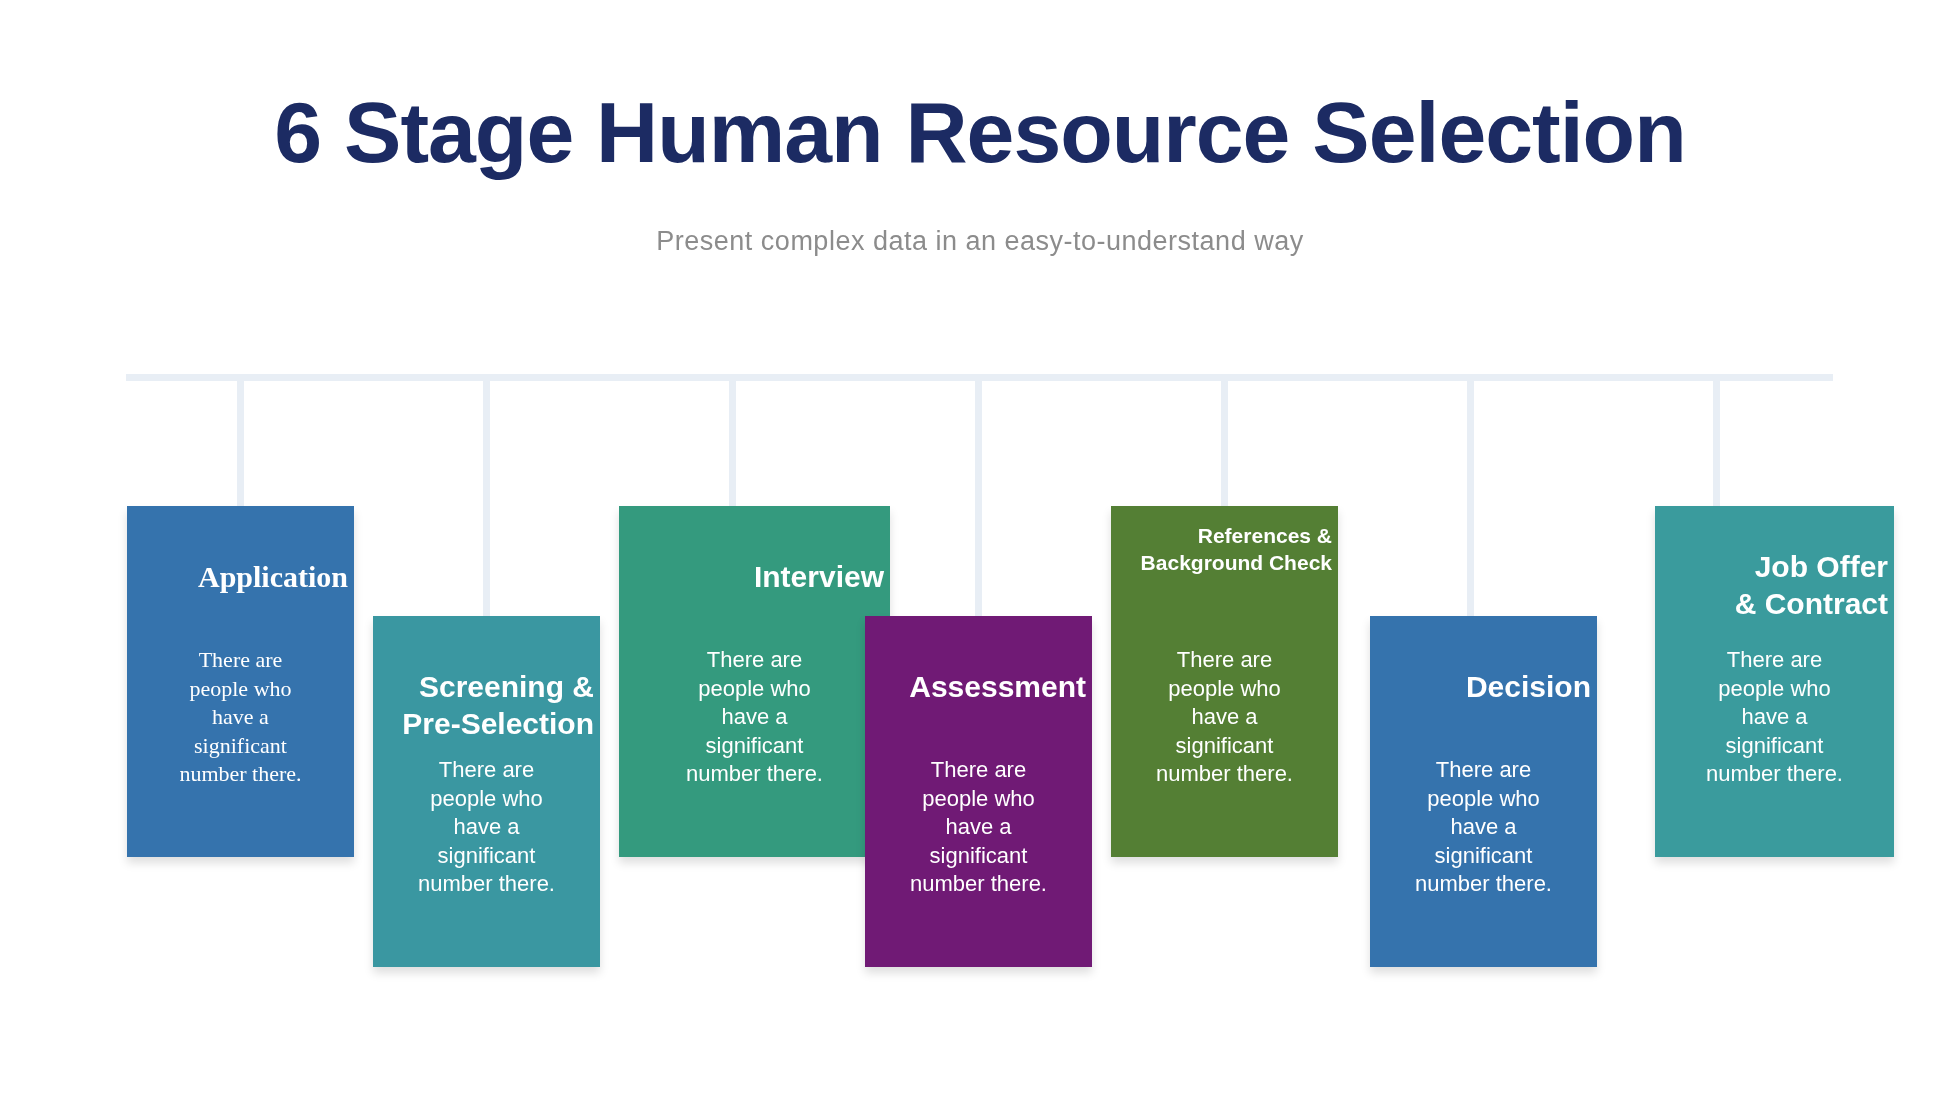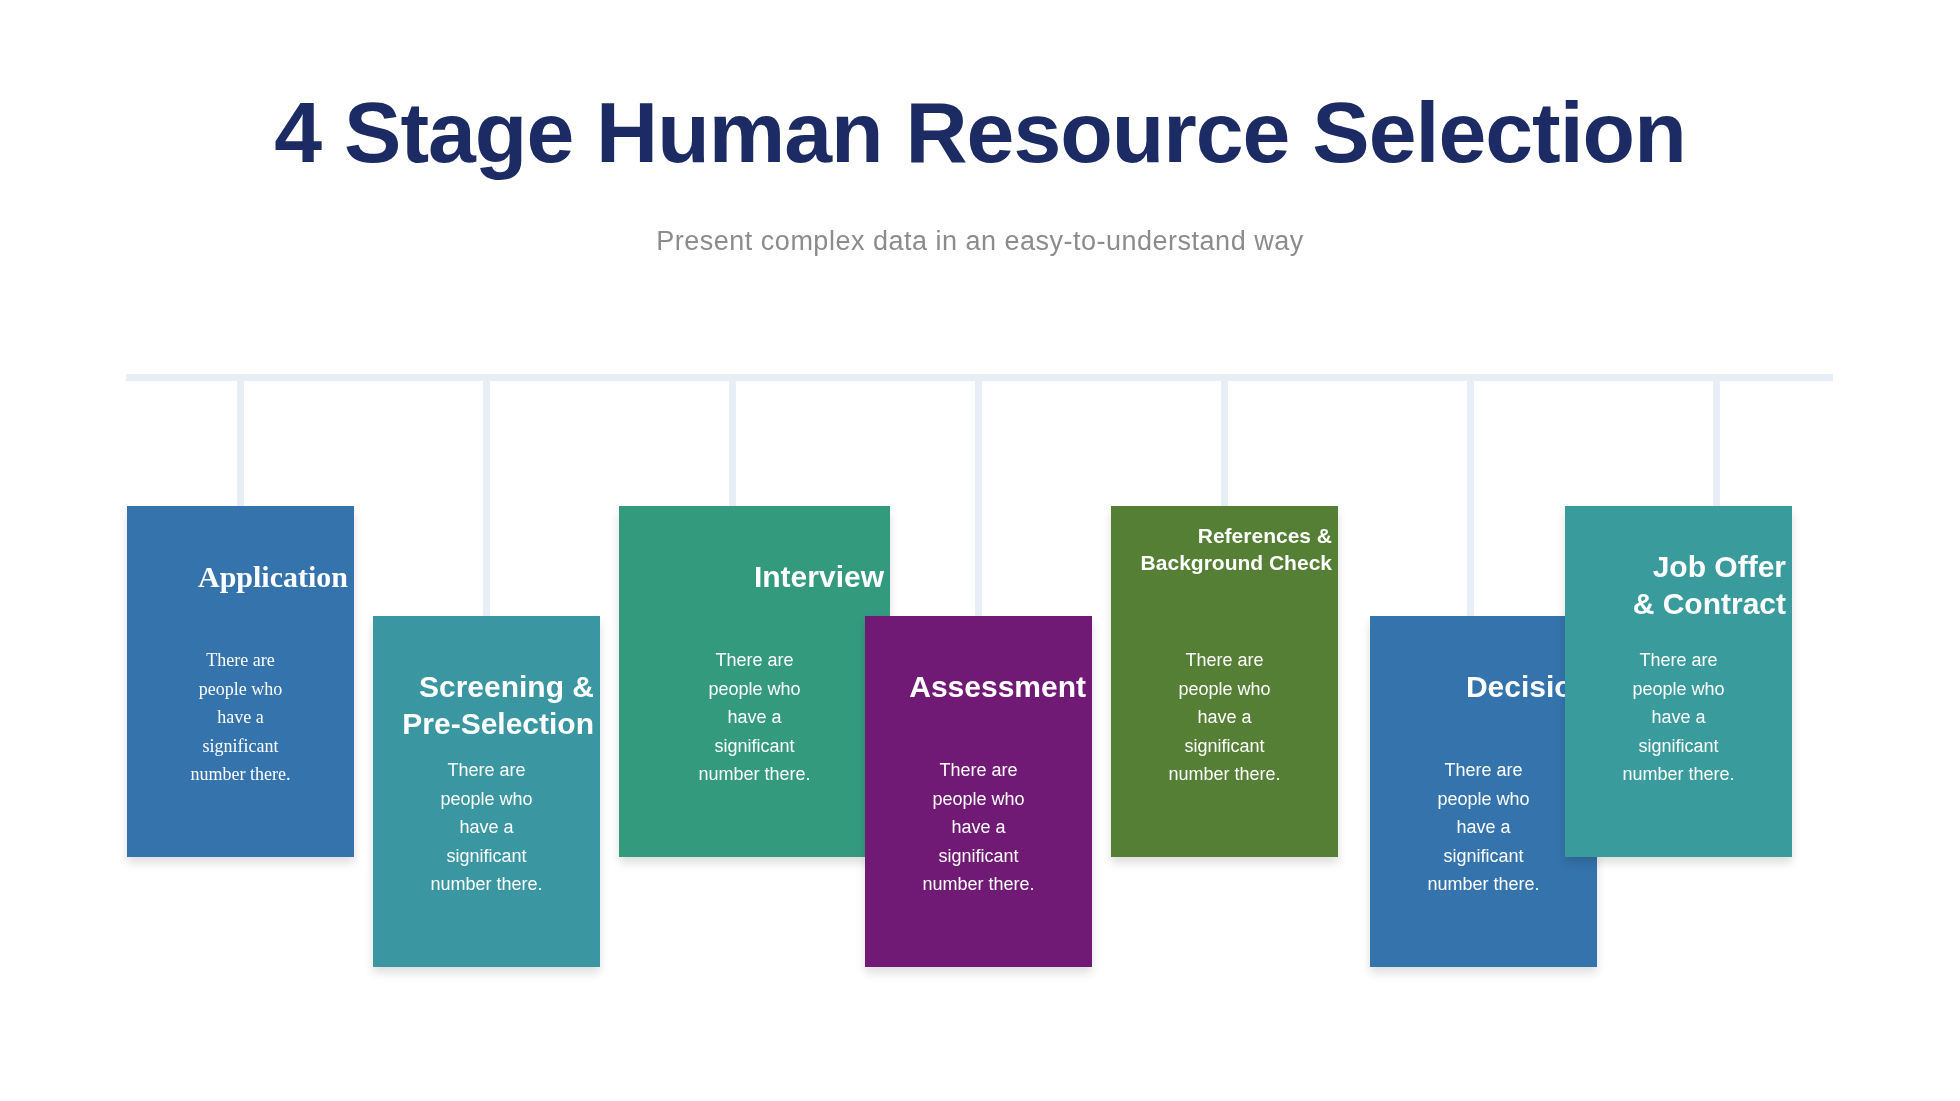--- a/index.html
+++ b/index.html
@@ -68,21 +68,21 @@
     box-shadow: 0 6px 9px rgba(0, 0, 0, 0.13);
   }
   .stage-card.high { top: 506px; }
   .stage-card.low  { top: 616px; }
   .p1 { left: 127px; font-family: Liberation Serif, serif; }
   .p2 { left: 373px; }
   .p3 { left: 619px; padding-left: 44px; }
   .p4 { left: 865px; }
   .p5 { left: 1111px; }
   .p6 { left: 1370px; }
-  .p7 { left: 1565px; }
+  .p7 { left: 1655px; padding-left: 12px; }
   .card-title {
     position: absolute;
     top: 52px;
     left: 6px;
     right: 6px;
     text-align: right;
     color: #ffffff;
     font-weight: bold;
     font-size: 30px;
     line-height: 37px;
@@ -96,30 +96,30 @@
   .card-title.two-line {
     top: 42px;
   }
   .card-body {
     position: absolute;
     top: 140px;
     left: 4px;
     right: 4px;
     text-align: center;
     color: #ffffff;
-    font-size: 18px;
+    font-size: 22px;
     line-height: 28.5px;
     font-weight: normal;
     white-space: pre-line;
   }
 </style>
 </head>
 <body>
 
-<div class="page-title" style="color: rgb(28, 43, 99);">4 Stage Human Resource Selection</div>
+<div class="page-title" style="color: rgb(28, 43, 99);">6 Stage Human Resource Selection</div>
 
 <div class="page-subtitle" style="color: rgb(140, 140, 140);">Present complex data in an easy-to-understand way</div>
 
 <div class="timeline-bar" style="background-color: rgb(232, 238, 245);"></div>
 
 <div class="connector high c1" style="background-color: rgb(232, 238, 245);"></div>
 <div class="connector low  c2" style="background-color: rgb(232, 238, 245);"></div>
 <div class="connector high c3" style="background-color: rgb(232, 238, 245);"></div>
 <div class="connector low  c4" style="background-color: rgb(232, 238, 245);"></div>
 <div class="connector high c5" style="background-color: rgb(232, 238, 245);"></div>

